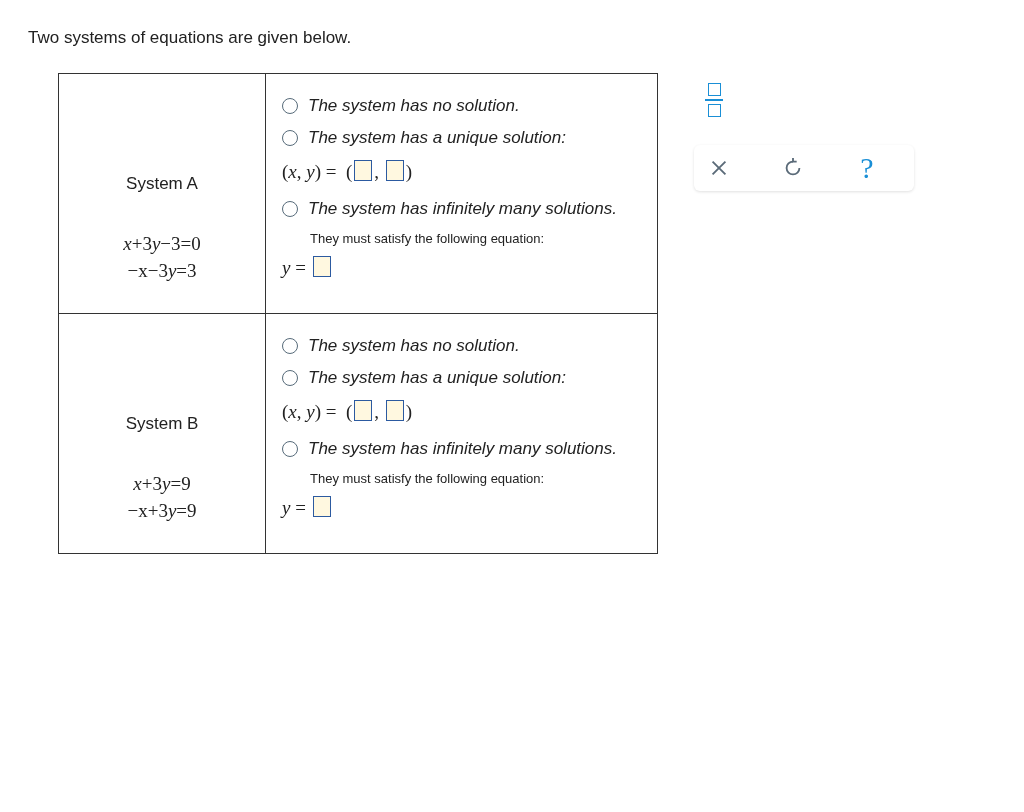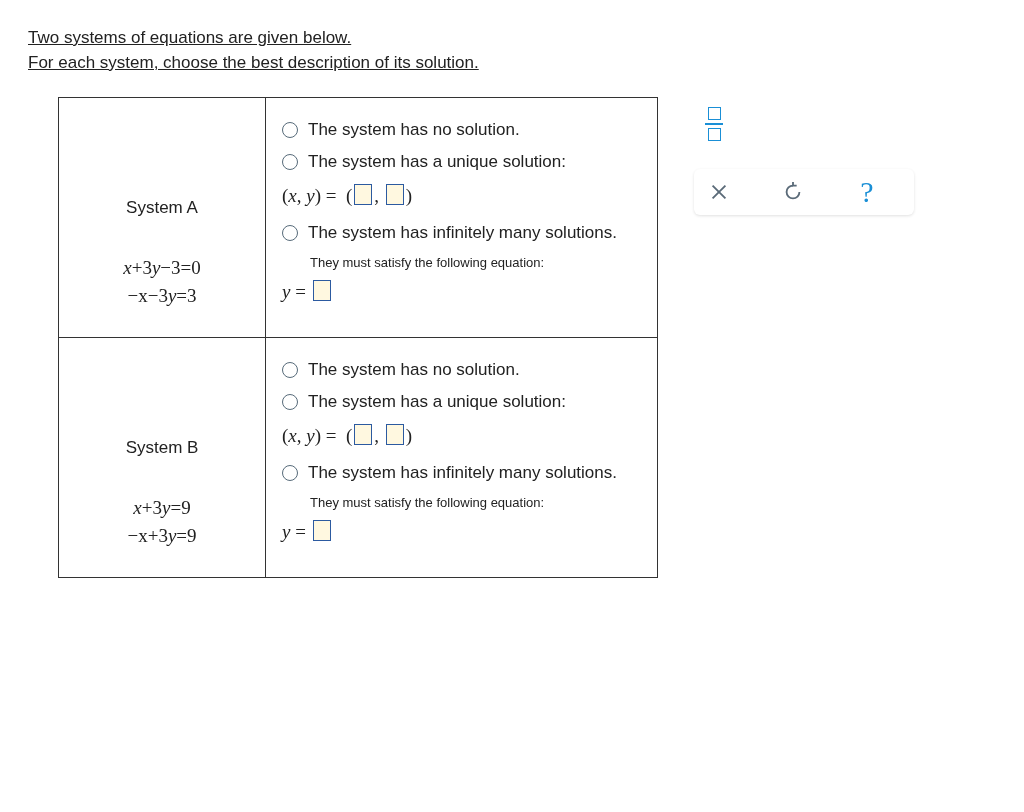--- a/index.html
+++ b/index.html
@@ -5,21 +5,21 @@
   body {
     margin: 0;
     padding: 26px 28px;
     font-family: Arial, Helvetica, sans-serif;
     font-size: 17px;
     color: #222;
     background: #fff;
     width: 1024px;
     box-sizing: border-box;
   }
-  .instructions { line-height: 1.45; margin-bottom: 22px; text-decoration: underline; }
+  .instructions { line-height: 1.45; margin-bottom: 22px; }
   .work-area { display: flex; align-items: flex-start; gap: 36px; }
   table.systems {
     border-collapse: collapse;
     border: 1px solid #333;
     width: 600px;
     margin-left: 30px;
   }
   table.systems td { border: 1px solid #333; vertical-align: top; }
   td.left {
     width: 190px;
@@ -32,21 +32,21 @@
   .eq-line {
     font-family: Liberation Serif, serif;
     font-style: italic;
     font-size: 19px;
     line-height: 1.45;
     white-space: nowrap;
   }
   .eq-line .num { font-style: normal; }
   .opt {
     display: flex; align-items: center; gap: 10px;
-    margin: 8px 0 12px 0; font-size: 17px;
+    margin: 8px 0 12px 0; font-size: 17px; font-style: italic;
   }
   .radio {
     width: 16px; height: 16px; border: 1.5px solid #576b7a;
     border-radius: 50%; flex: 0 0 auto; box-sizing: border-box;
   }
   .sub { margin-bottom: 16px; }
   .math { font-family: "Times New Roman", serif; font-style: italic; font-size: 19px; }
   .math .paren { font-style: normal; }
   .slot {
     display: inline-block; width: 16px; height: 19px;
@@ -81,21 +81,20 @@
     border-radius: 6px;
     box-shadow: 0 1px 3px rgba(0,0,0,0.12);
     padding: 4px 6px;
   }
 </style>
 </head>
 <body>
 
 <div class="instructions">
   <div>Two systems of equations are given below.</div>
-  <div>For each system, choose the best description of its solution.</div>
 </div>
 
 <div class="work-area">
 
 <table class="systems">
   <tbody>
         <tr>
     <td class="left">
       <div class="sys-name">System A</div>
       <div class="eq-line">

